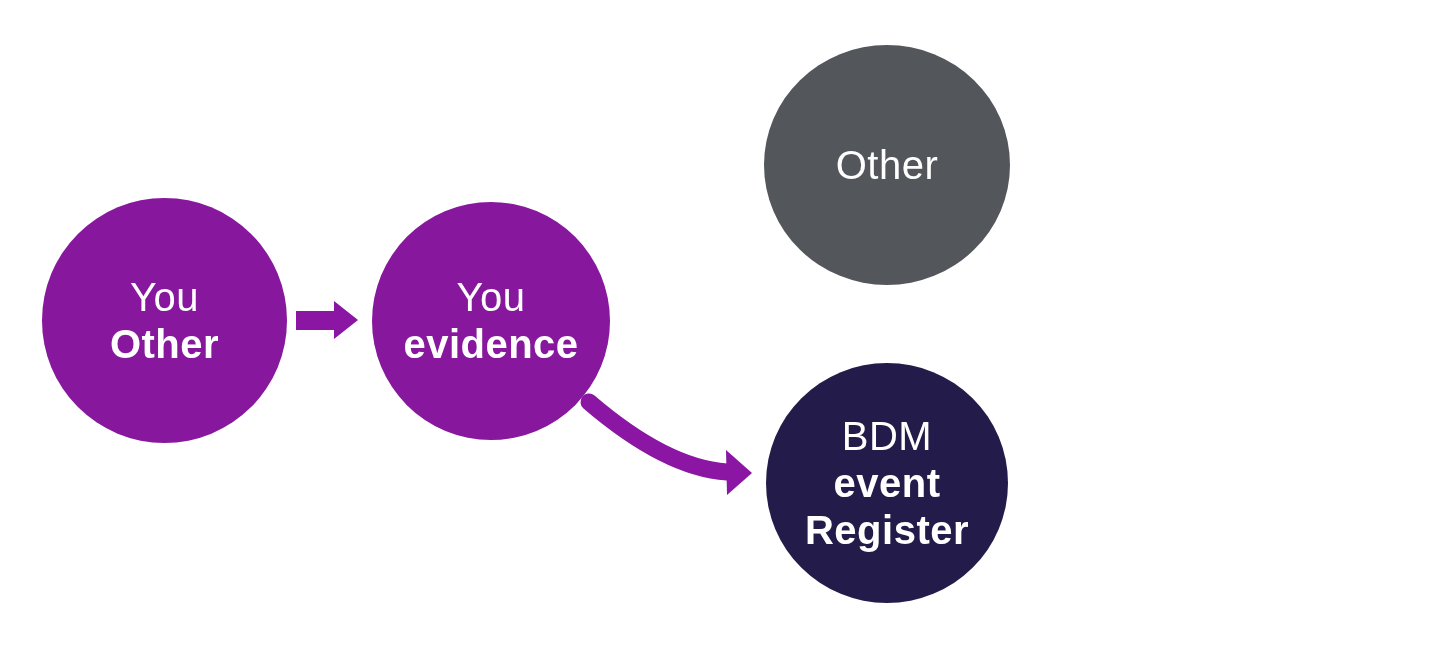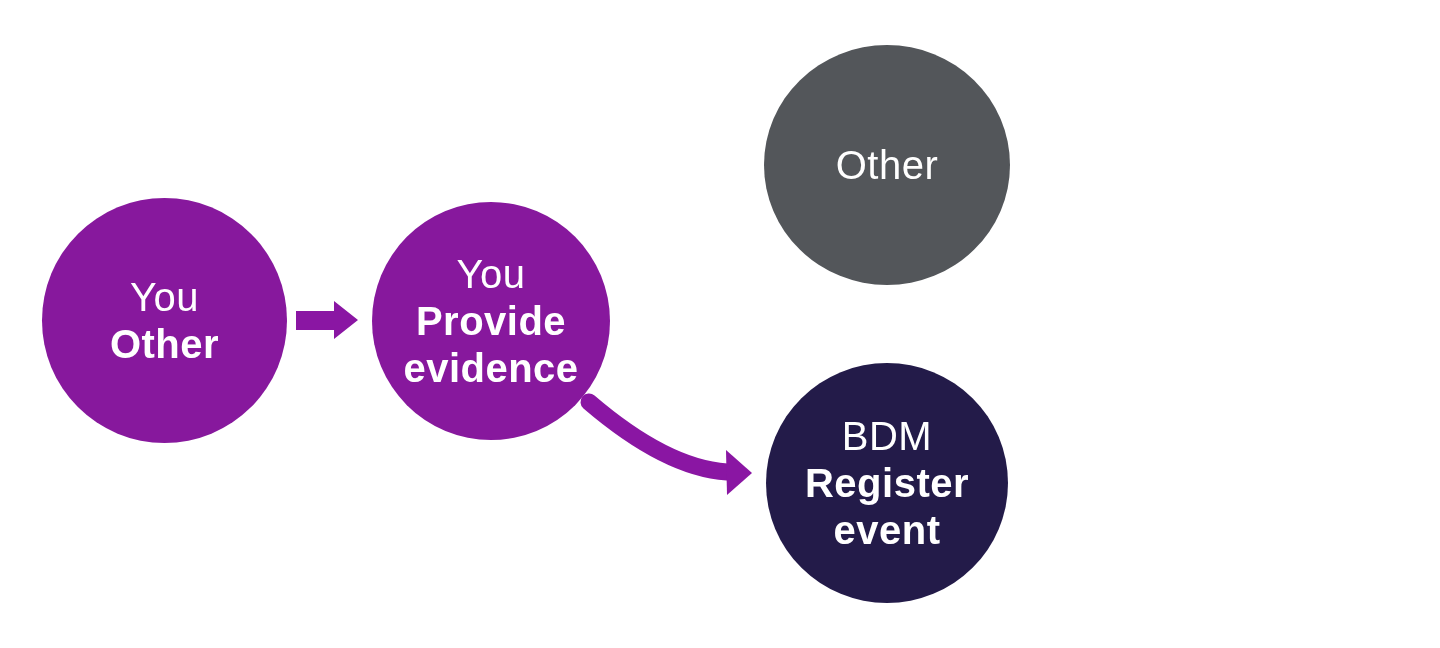--- a/index.html
+++ b/index.html
@@ -70,32 +70,31 @@
   <div class="node node--purple node--apply">
     <div class="node__label">
       <div class="ln ln--regular">You</div>
       <div class="ln ln--bold">Other</div>
     </div>
   </div>
 
   <div class="node node--purple node--provide">
     <div class="node__label">
       <div class="ln ln--regular">You</div>
-      <div class="ln ln--bold">Provide</div>
       <div class="ln ln--bold">evidence</div>
     </div>
   </div>
 
   <div class="node node--gray node--other">
     <div class="node__label">
       <div class="ln ln--regular">Other</div>
     </div>
   </div>
 
   <div class="node node--dark node--bdm">
     <div class="node__label">
       <div class="ln ln--regular">BDM</div>
+      <div class="ln ln--bold">event</div>
       <div class="ln ln--bold">Register</div>
-      <div class="ln ln--bold">event</div>
     </div>
   </div>
 
 </div>
 
 </body></html>

